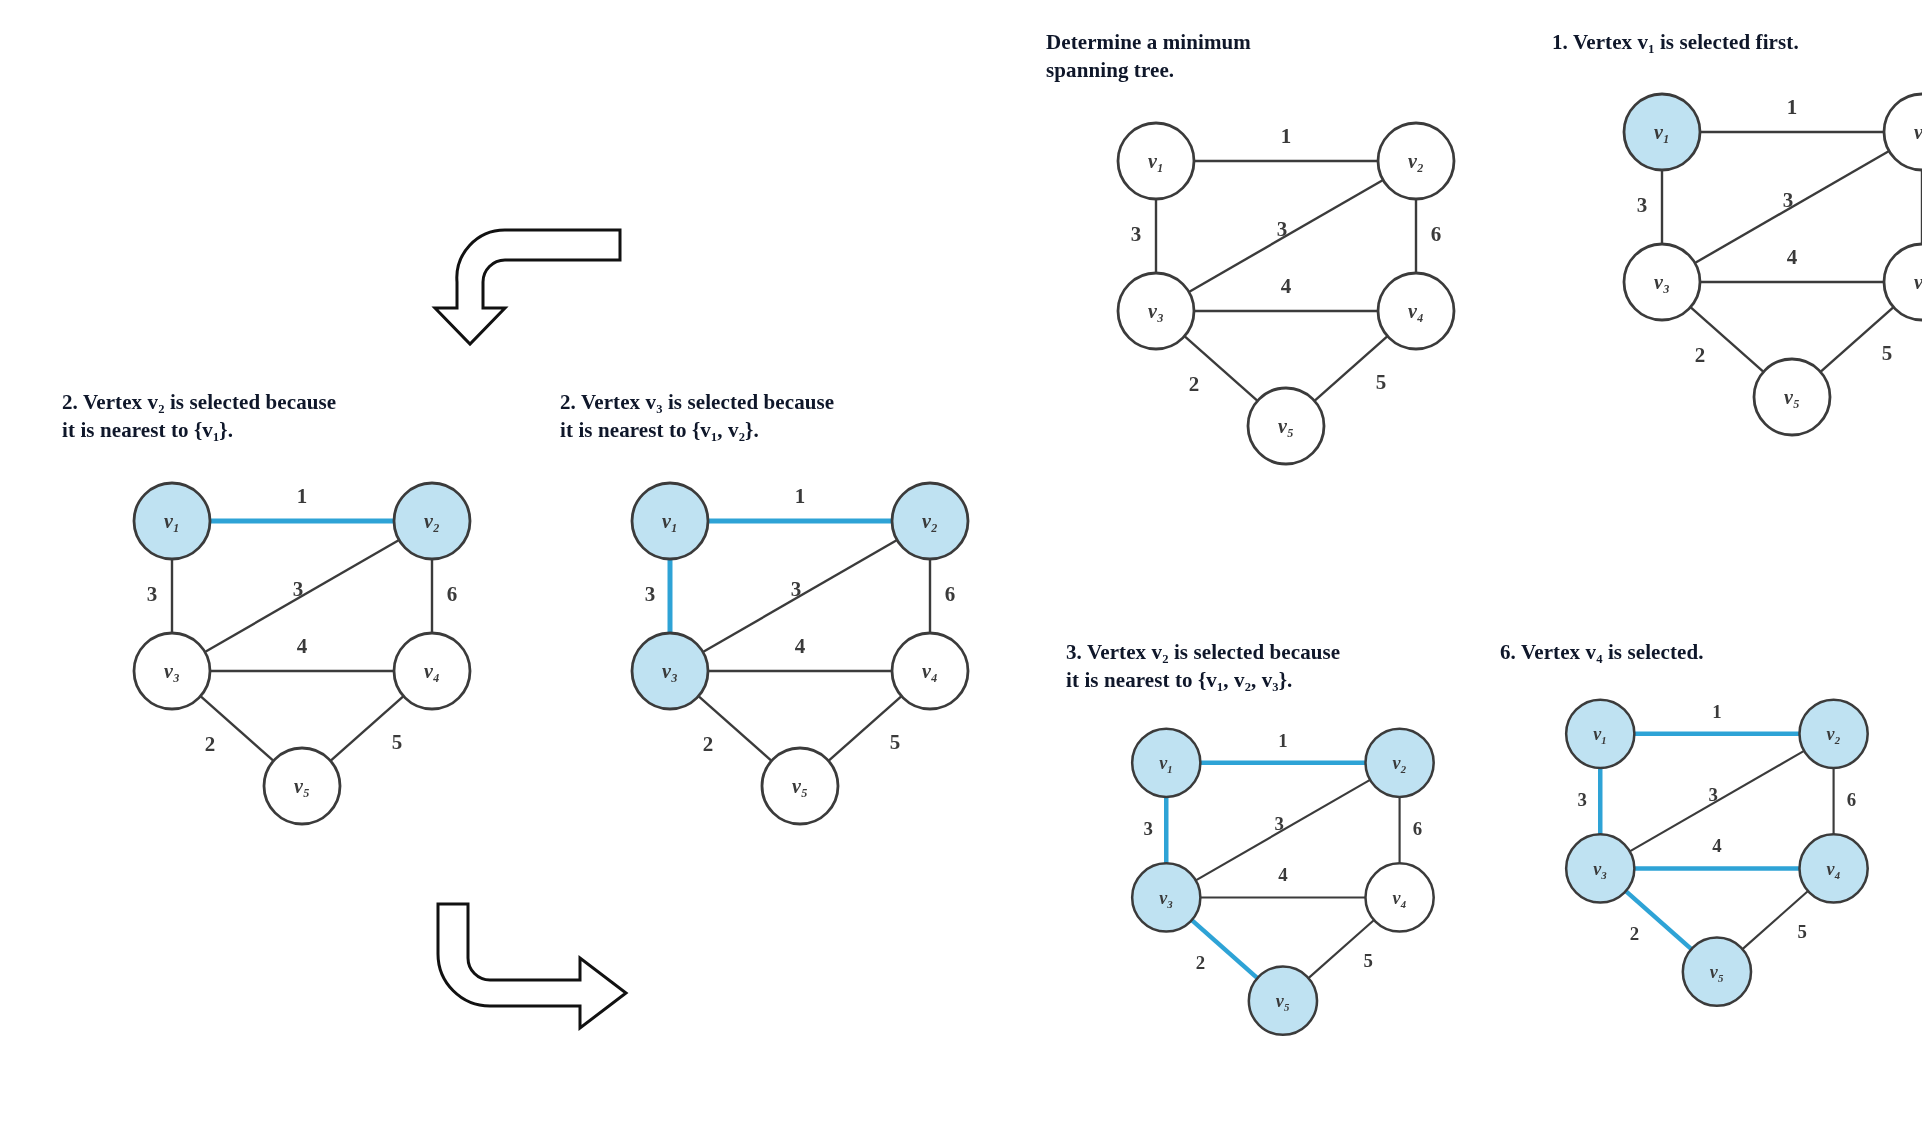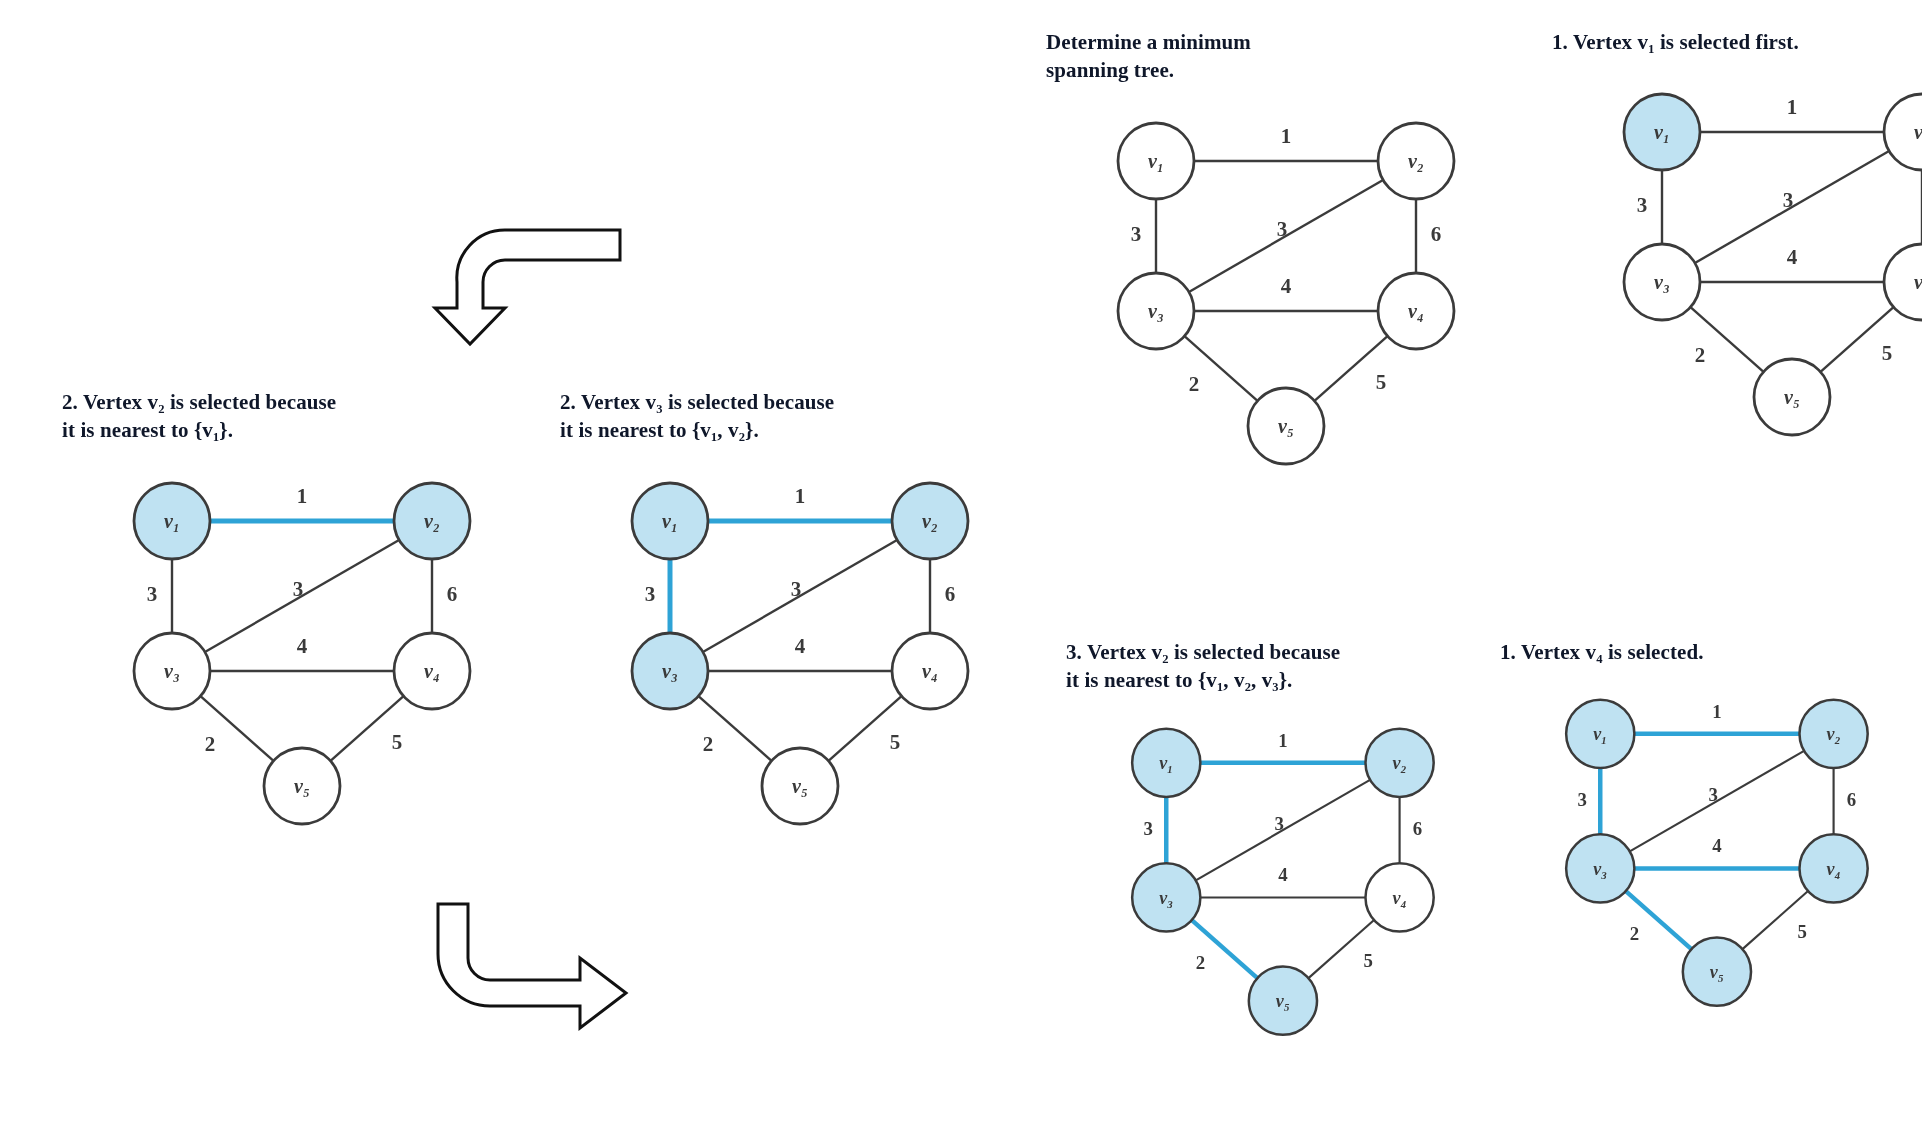--- a/index.html
+++ b/index.html
@@ -197,21 +197,21 @@
         <text x="70" y="217" text-anchor="middle" class="vlabel">v₃</text>
         <circle cx="330" cy="210" r="38" fill="#ffffff" stroke="#3b3b3b" stroke-width="2.8"></circle>
         <text x="330" y="217" text-anchor="middle" class="vlabel">v₄</text>
         <circle cx="200" cy="325" r="38" fill="#bfe2f2" stroke="#3b3b3b" stroke-width="2.8"></circle>
         <text x="200" y="332" text-anchor="middle" class="vlabel">v₅</text>
       </svg>
   </div>
 </div>
 
 <div class="panel" style="left:1500px;top:638px;">
-  <div class="caption">1. Vertex v₄ is selected.</div>
+  <div class="caption">6. Vertex v₄ is selected.</div>
   <div style="margin-top:14px;">
     <svg width="380" height="350" viewBox="-40 0 420 390">
         <line x1="108" y1="60" x2="292" y2="60" stroke="#2ea3d6" stroke-width="5" stroke-linecap="butt"></line>
         <text x="200" y="42" text-anchor="middle" class="wlabel">1</text>
         <line x1="70" y1="98" x2="70" y2="172" stroke="#2ea3d6" stroke-width="5" stroke-linecap="butt"></line>
         <text x="50" y="140" text-anchor="middle" class="wlabel">3</text>
         <line x1="297.0849477301532" y1="78.98945323260394" x2="102.91505226984683" y2="191.01054676739608" stroke="#3b3b3b" stroke-width="2.4" stroke-linecap="butt"></line>
         <text x="196" y="135" text-anchor="middle" class="wlabel">3</text>
         <line x1="330" y1="98" x2="330" y2="172" stroke="#3b3b3b" stroke-width="2.4" stroke-linecap="butt"></line>
         <text x="350" y="140" text-anchor="middle" class="wlabel">6</text>

